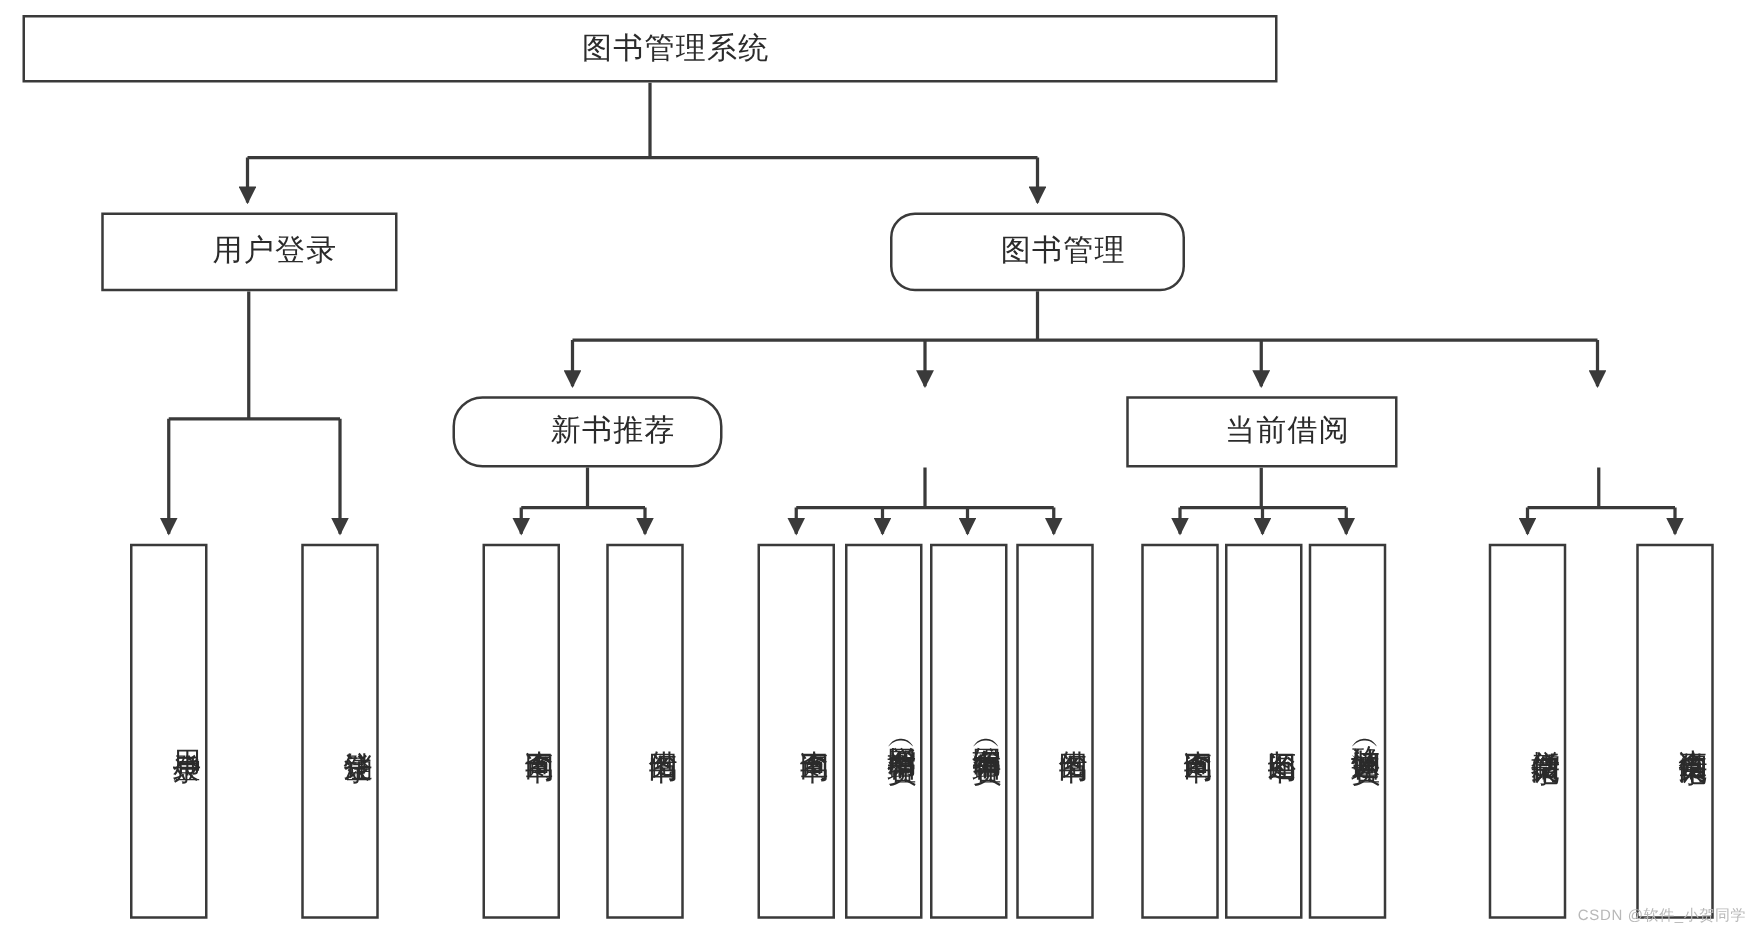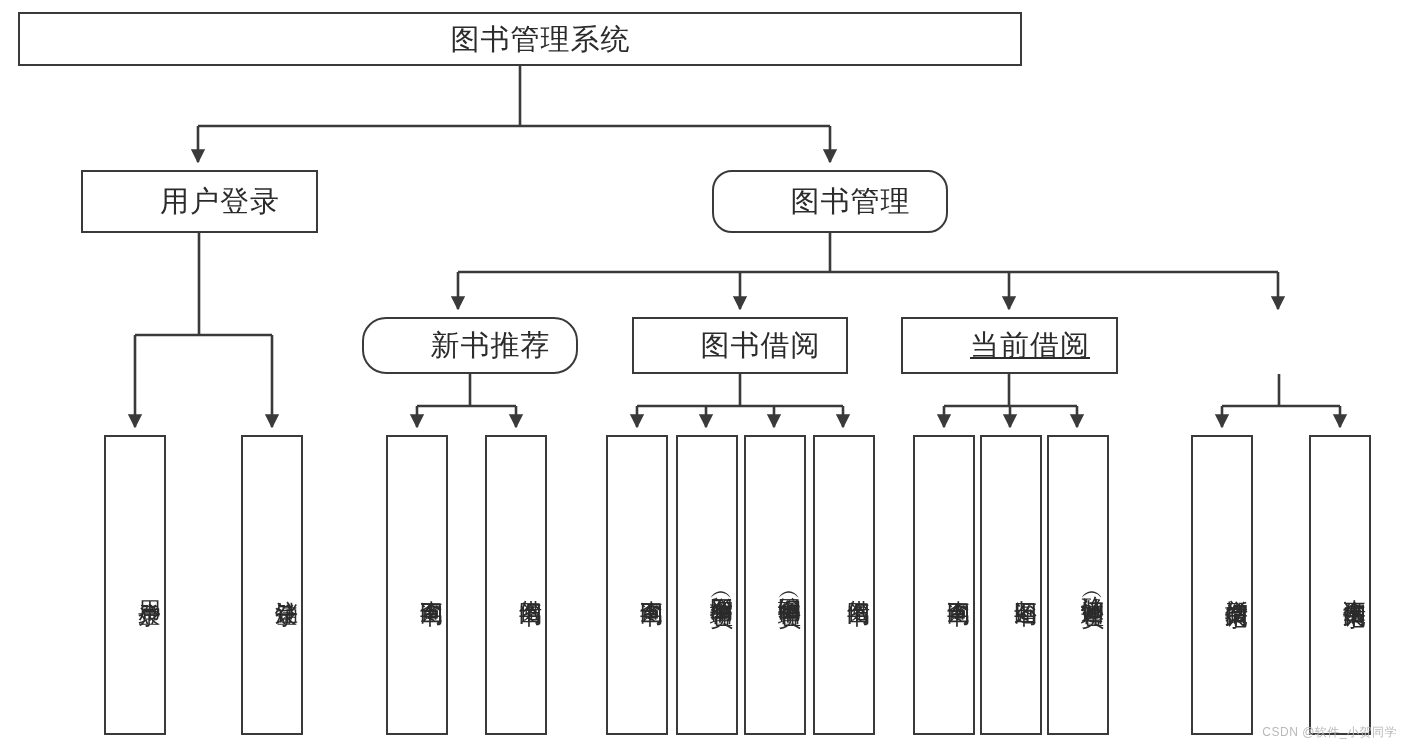--- a/index.html
+++ b/index.html
@@ -30,21 +30,21 @@
     position: absolute;
     box-sizing: border-box;
     border: 2px solid #3a3a3a;
     background: #ffffff;
     display: flex;
     align-items: center;
     justify-content: center;
     color: #2b2b2b;
   }
   .node.horiz {
-    font-size: 29px;
+    font-size: 24px;
     letter-spacing: 1px;
     line-height: 1.2;
     padding-left: 41px;
   }
   .node.vert {
     writing-mode: vertical-rl;
     text-orientation: upright;
     font-size: 23px;
     line-height: 1.22;
     letter-spacing: 1.5px;
@@ -130,24 +130,21 @@
   <div class="node horiz" style="left:81px; top:170px; width:237px; height:63px;">
     <span>用户登录</span>
   </div>
   <div class="node horiz" style="left:712px; top:170px; width:236px; height:63px;border-radius:20px;">
     <span>图书管理</span>
   </div>
 
   <div class="node horiz" style="left:362px; top:317px; width:216px; height:57px;border-radius:24px;">
     <span>新书推荐</span>
   </div>
-  <div class="node horiz" style="left:632px; top:317px; width:216px; height:57px;">
-    <span>图书借阅</span>
-  </div>
-  <div class="node horiz" style="left:901px; top:317px; width:217px; height:57px;text-decoration:underline;">
+  <div class="node horiz" style="left:901px; top:317px; width:217px; height:57px;">
     <span>当前借阅</span>
   </div>
 
   <div class="node vert" style="left:104px; top:435px; width:62px; height:300px;">
     <span>用户登录</span>
   </div>
   <div class="node vert" style="left:241px; top:435px; width:62px; height:300px;">
     <span>注销登录</span>
   </div>
 

